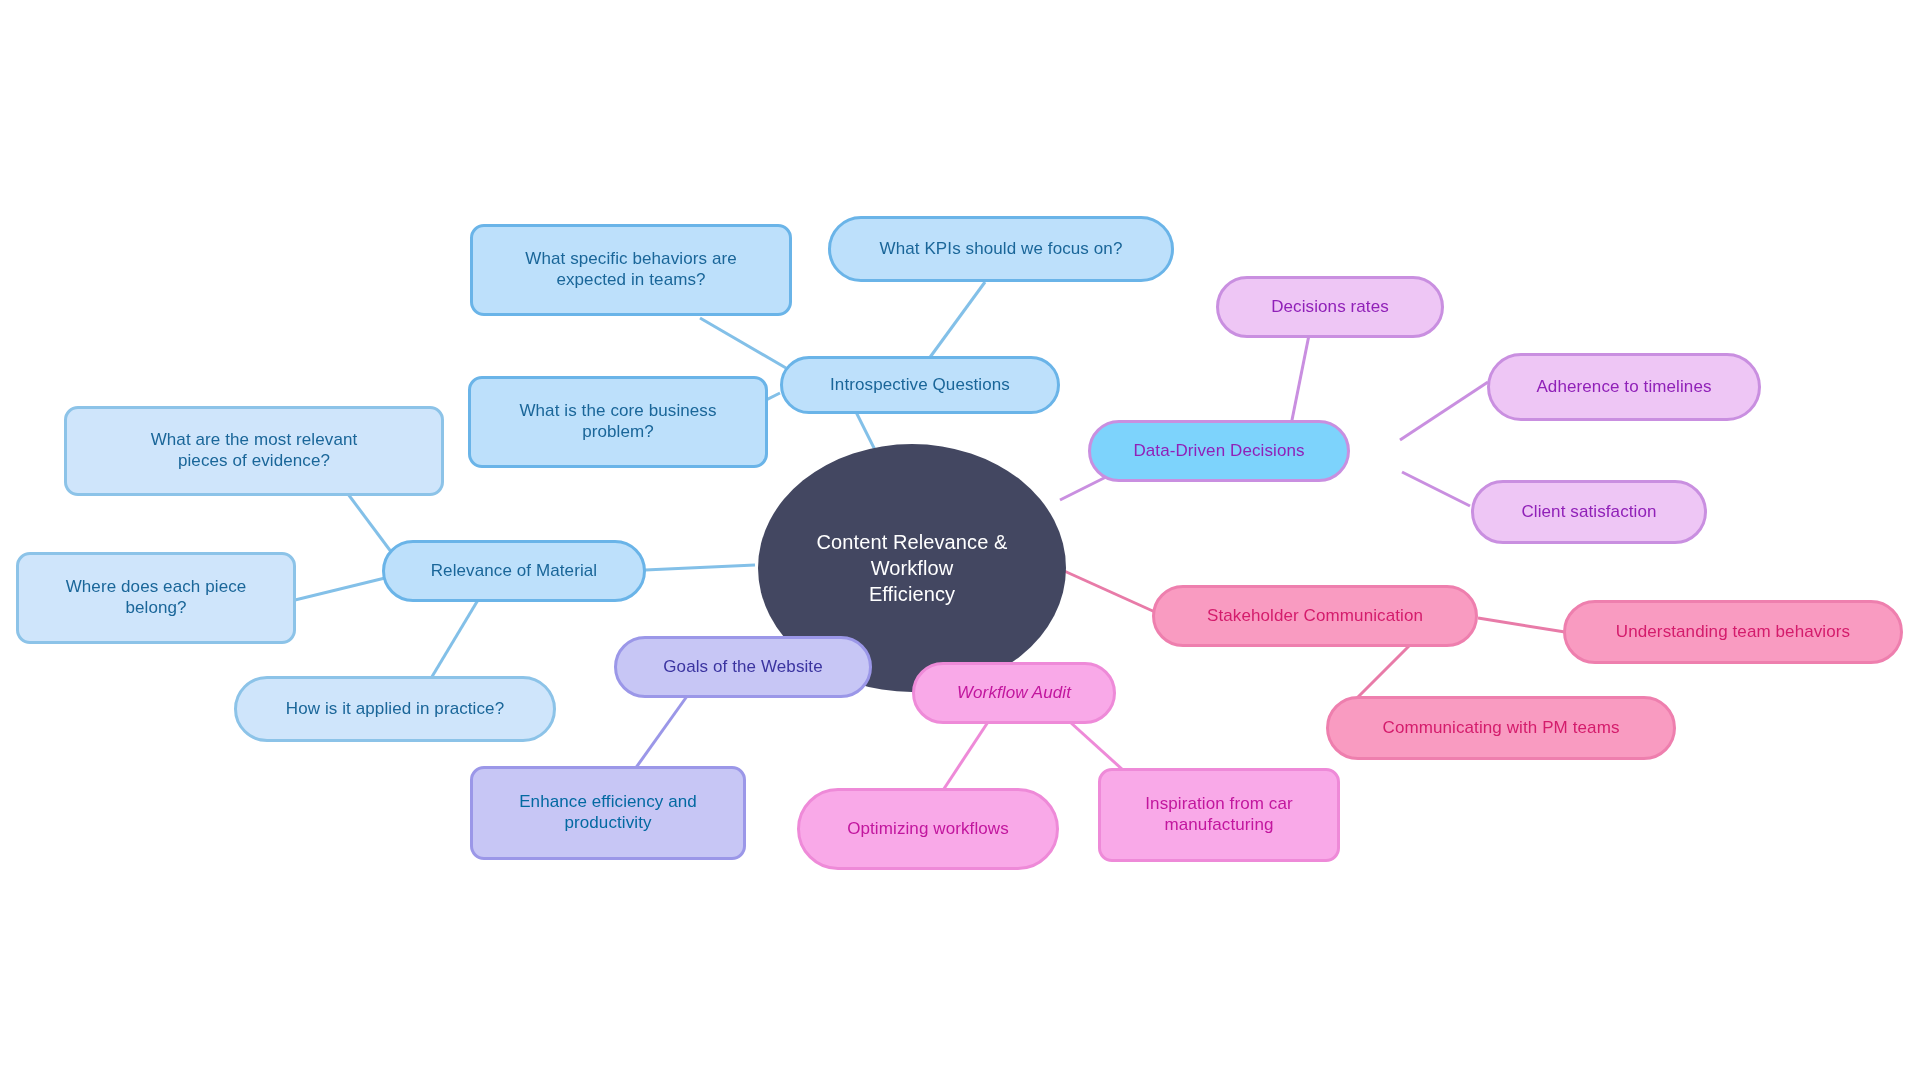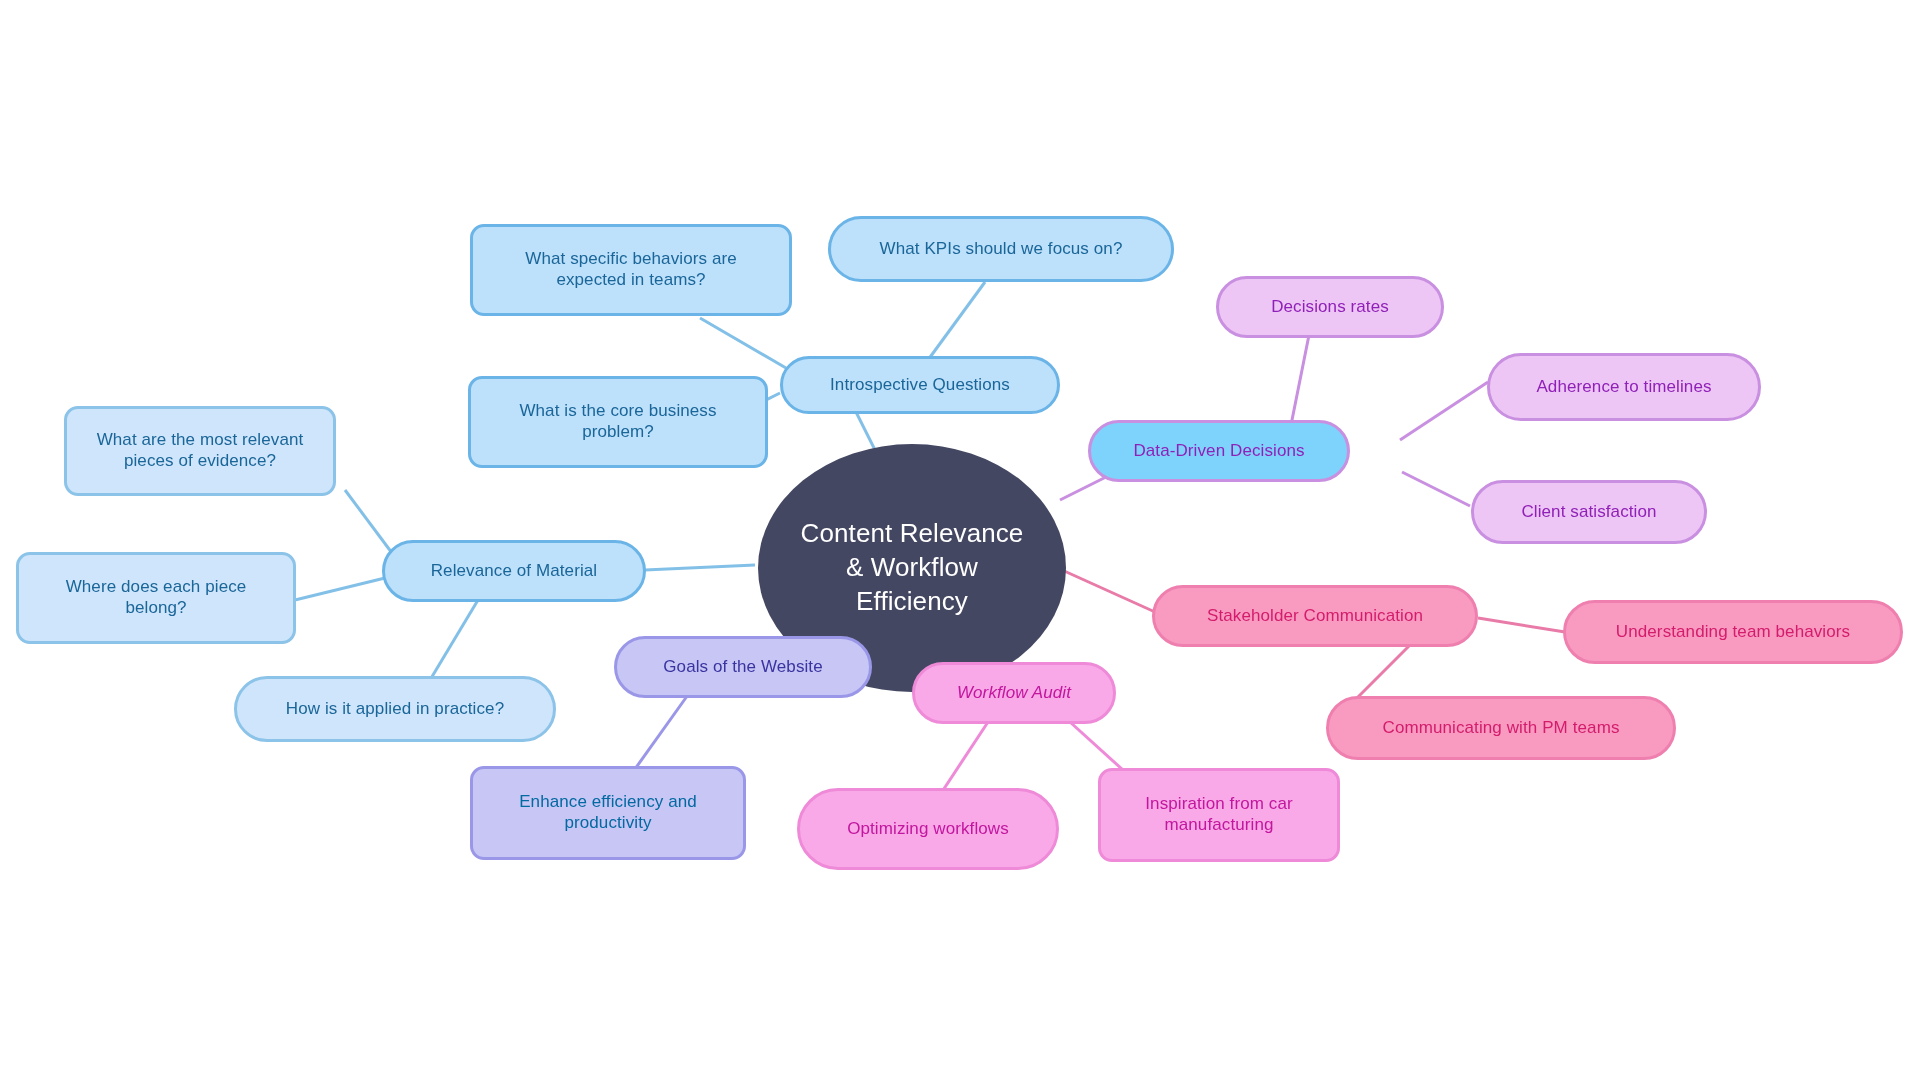--- a/index.html
+++ b/index.html
@@ -23,21 +23,21 @@
     line-height:1.22;
     padding:6px 14px;
     letter-spacing:.1px;
     white-space:pre-line;
   }
   .node.pill{border-radius:999px;}
   .node.center{
     border-radius:50%;
     border:none;
     color:#ffffff;
-    font-size:26px;
+    font-size:20px;
     line-height:1.3;
     padding:0 34px;
   }
 </style>
 </head>
 <body>
 
 <svg id="mindmap" viewBox="0 0 1920 1080" xmlns="http://www.w3.org/2000/svg">
 
   <path class="edge" d="M 885,470 L 845,390" stroke="#83c0e8"></path>
@@ -81,21 +81,21 @@
 <div class="node pill" style="left:828px;top:216px;width:346px;height:66px;background:#bde0fb;border-color:#6ab4e8;color:#1a6699;">What KPIs should we focus on?</div>
 
 <div class="node" style="left:470px;top:224px;width:322px;height:92px;background:#bde0fb;border-color:#6ab4e8;color:#1a6699;">What specific behaviors are
 expected in teams?</div>
 
 <div class="node" style="left:420px;top:376px;width:300px;height:92px;background:#bde0fb;border-color:#6ab4e8;color:#1a6699;margin-left:48px;">What is the core business
 problem?</div>
 
 <div class="node pill" style="left:382px;top:540px;width:264px;height:62px;background:#bde0fb;border-color:#6ab4e8;color:#1a6699;">Relevance of Material</div>
 
-<div class="node" style="left:64px;top:406px;width:272px;height:90px;background:#cfe5fb;border-color:#8cc3e8;color:#1a6699;">What are the most relevant
+<div class="node" style="left:64px;top:406px;width:380px;height:90px;background:#cfe5fb;border-color:#8cc3e8;color:#1a6699;">What are the most relevant
 pieces of evidence?</div>
 
 <div class="node" style="left:16px;top:552px;width:280px;height:92px;background:#cfe5fb;border-color:#8cc3e8;color:#1a6699;">Where does each piece
 belong?</div>
 
 <div class="node pill" style="left:234px;top:676px;width:322px;height:66px;background:#cfe5fb;border-color:#8cc3e8;color:#1a6699;">How is it applied in practice?</div>
 
 <div class="node pill" style="left:614px;top:636px;width:258px;height:62px;background:#c7c6f5;border-color:#9b97e8;color:#3b34a0;">Goals of the Website</div>
 
 <div class="node" style="left:470px;top:766px;width:276px;height:94px;background:#c7c6f5;border-color:#9b97e8;color:#0369a1;">Enhance efficiency and

